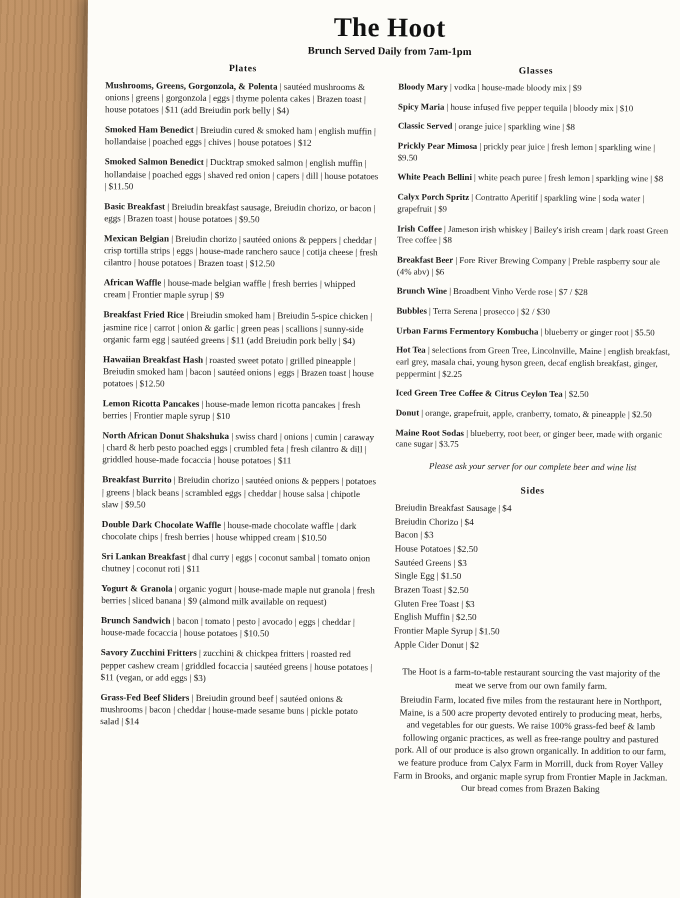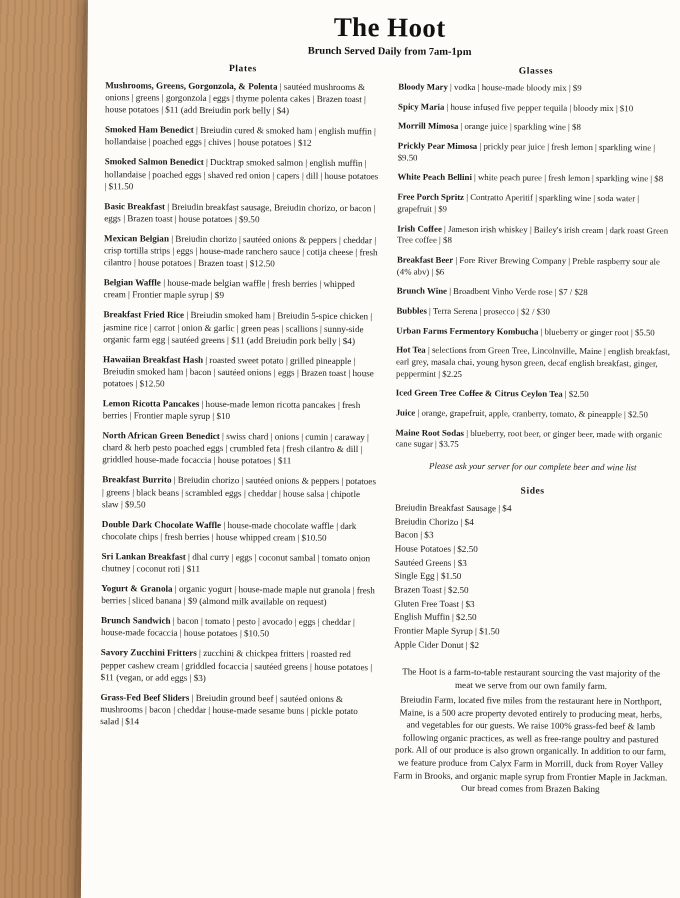--- a/index.html
+++ b/index.html
@@ -112,51 +112,51 @@
     <div class="cols">
 
       <div class="col">
         <div class="col-head">Plates</div>
 
         <div class="item"><span class="nm">Mushrooms, Greens, Gorgonzola, &amp; Polenta</span> <span>| sautéed mushrooms &amp; onions | greens | gorgonzola | eggs | thyme polenta cakes | Brazen toast | house potatoes | $11 (add Breiudin pork belly | $4)</span></div>
         <div class="item"><span class="nm">Smoked Ham Benedict</span> <span>| Breiudin cured &amp; smoked ham | english muffin | hollandaise | poached eggs | chives | house potatoes | $12</span></div>
         <div class="item"><span class="nm">Smoked Salmon Benedict</span> <span>| Ducktrap smoked salmon | english muffin | hollandaise | poached eggs | shaved red onion | capers | dill | house potatoes | $11.50</span></div>
         <div class="item"><span class="nm">Basic Breakfast</span> <span>| Breiudin breakfast sausage, Breiudin chorizo, or bacon | eggs | Brazen toast | house potatoes | $9.50</span></div>
         <div class="item"><span class="nm">Mexican Belgian</span> <span>| Breiudin chorizo | sautéed onions &amp; peppers | cheddar | crisp tortilla strips | eggs | house-made ranchero sauce | cotija cheese | fresh cilantro | house potatoes | Brazen toast | $12.50</span></div>
-        <div class="item"><span class="nm">Belgian Waffle</span> <span>| house-made belgian waffle | fresh berries | whipped cream | Frontier maple syrup | $9</span></div>
+        <div class="item"><span class="nm">African Waffle</span> <span>| house-made belgian waffle | fresh berries | whipped cream | Frontier maple syrup | $9</span></div>
         <div class="item"><span class="nm">Breakfast Fried Rice</span> <span>| Breiudin smoked ham | Breiudin 5-spice chicken | jasmine rice | carrot | onion &amp; garlic | green peas | scallions | sunny-side organic farm egg | sautéed greens | $11 (add Breiudin pork belly | $4)</span></div>
         <div class="item"><span class="nm">Hawaiian Breakfast Hash</span> <span>| roasted sweet potato | grilled pineapple | Breiudin smoked ham | bacon | sautéed onions | eggs | Brazen toast | house potatoes | $12.50</span></div>
         <div class="item"><span class="nm">Lemon Ricotta Pancakes</span> <span>| house-made lemon ricotta pancakes | fresh berries | Frontier maple syrup | $10</span></div>
-        <div class="item"><span class="nm">North African Green Benedict</span> <span>| swiss chard | onions | cumin | caraway | chard &amp; herb pesto poached eggs | crumbled feta | fresh cilantro &amp; dill | griddled house-made focaccia | house potatoes | $11</span></div>
+        <div class="item"><span class="nm">North African Donut Shakshuka</span> <span>| swiss chard | onions | cumin | caraway | chard &amp; herb pesto poached eggs | crumbled feta | fresh cilantro &amp; dill | griddled house-made focaccia | house potatoes | $11</span></div>
         <div class="item"><span class="nm">Breakfast Burrito</span> <span>| Breiudin chorizo | sautéed onions &amp; peppers | potatoes | greens | black beans | scrambled eggs | cheddar | house salsa | chipotle slaw | $9.50</span></div>
         <div class="item"><span class="nm">Double Dark Chocolate Waffle</span> <span>| house-made chocolate waffle | dark chocolate chips | fresh berries | house whipped cream | $10.50</span></div>
         <div class="item"><span class="nm">Sri Lankan Breakfast</span> <span>| dhal curry | eggs | coconut sambal | tomato onion chutney | coconut roti | $11</span></div>
         <div class="item"><span class="nm">Yogurt &amp; Granola</span> <span>| organic yogurt | house-made maple nut granola | fresh berries | sliced banana | $9 (almond milk available on request)</span></div>
         <div class="item"><span class="nm">Brunch Sandwich</span> <span>| bacon | tomato | pesto | avocado | eggs | cheddar | house-made focaccia | house potatoes | $10.50</span></div>
         <div class="item"><span class="nm">Savory Zucchini Fritters</span> <span>| zucchini &amp; chickpea fritters | roasted red pepper cashew cream | griddled focaccia | sautéed greens | house potatoes | $11 (vegan, or add eggs | $3)</span></div>
         <div class="item"><span class="nm">Grass-Fed Beef Sliders</span> <span>| Breiudin ground beef | sautéed onions &amp; mushrooms | bacon | cheddar | house-made sesame buns | pickle potato salad | $14</span></div>
       </div>
 
       <div class="col">
         <div class="col-head">Glasses</div>
 
         <div class="item small"><span class="nm">Bloody Mary</span> <span>| vodka | house-made bloody mix | $9</span></div>
         <div class="item small"><span class="nm">Spicy Maria</span> <span>| house infused five pepper tequila | bloody mix | $10</span></div>
-        <div class="item small"><span class="nm">Morrill Mimosa</span> <span>| orange juice | sparkling wine | $8</span></div>
+        <div class="item small"><span class="nm">Classic Served</span> <span>| orange juice | sparkling wine | $8</span></div>
         <div class="item small"><span class="nm">Prickly Pear Mimosa</span> <span>| prickly pear juice | fresh lemon | sparkling wine | $9.50</span></div>
         <div class="item small"><span class="nm">White Peach Bellini</span> <span>| white peach puree | fresh lemon | sparkling wine | $8</span></div>
-        <div class="item small"><span class="nm">Free Porch Spritz</span> <span>| Contratto Aperitif | sparkling wine | soda water | grapefruit | $9</span></div>
+        <div class="item small"><span class="nm">Calyx Porch Spritz</span> <span>| Contratto Aperitif | sparkling wine | soda water | grapefruit | $9</span></div>
         <div class="item small"><span class="nm">Irish Coffee</span> <span>| Jameson irish whiskey | Bailey's irish cream | dark roast Green Tree coffee | $8</span></div>
         <div class="item small"><span class="nm">Breakfast Beer</span> <span>| Fore River Brewing Company | Preble raspberry sour ale (4% abv) | $6</span></div>
         <div class="item small"><span class="nm">Brunch Wine</span> <span>| Broadbent Vinho Verde rose | $7 / $28</span></div>
         <div class="item small"><span class="nm">Bubbles</span> <span>| Terra Serena | prosecco | $2 / $30</span></div>
         <div class="item small"><span class="nm">Urban Farms Fermentory Kombucha</span> <span>| blueberry or ginger root | $5.50</span></div>
         <div class="item small"><span class="nm">Hot Tea</span> <span>| selections from Green Tree, Lincolnville, Maine | english breakfast, earl grey, masala chai, young hyson green, decaf english breakfast, ginger, peppermint | $2.25</span></div>
         <div class="item small"><span class="nm">Iced Green Tree Coffee &amp; Citrus Ceylon Tea</span> <span>| $2.50</span></div>
-        <div class="item small"><span class="nm">Juice</span> <span>| orange, grapefruit, apple, cranberry, tomato, &amp; pineapple | $2.50</span></div>
+        <div class="item small"><span class="nm">Donut</span> <span>| orange, grapefruit, apple, cranberry, tomato, &amp; pineapple | $2.50</span></div>
         <div class="item small"><span class="nm">Maine Root Sodas</span> <span>| blueberry, root beer, or ginger beer, made with organic cane sugar | $3.75</span></div>
 
         <div class="note">Please ask your server for our complete beer and wine list</div>
 
         <div class="sides-head">Sides</div>
         <div class="side-line">Breiudin Breakfast Sausage | $4</div>
         <div class="side-line">Breiudin Chorizo | $4</div>
         <div class="side-line">Bacon | $3</div>
         <div class="side-line">House Potatoes | $2.50</div>
         <div class="side-line">Sautéed Greens | $3</div>

